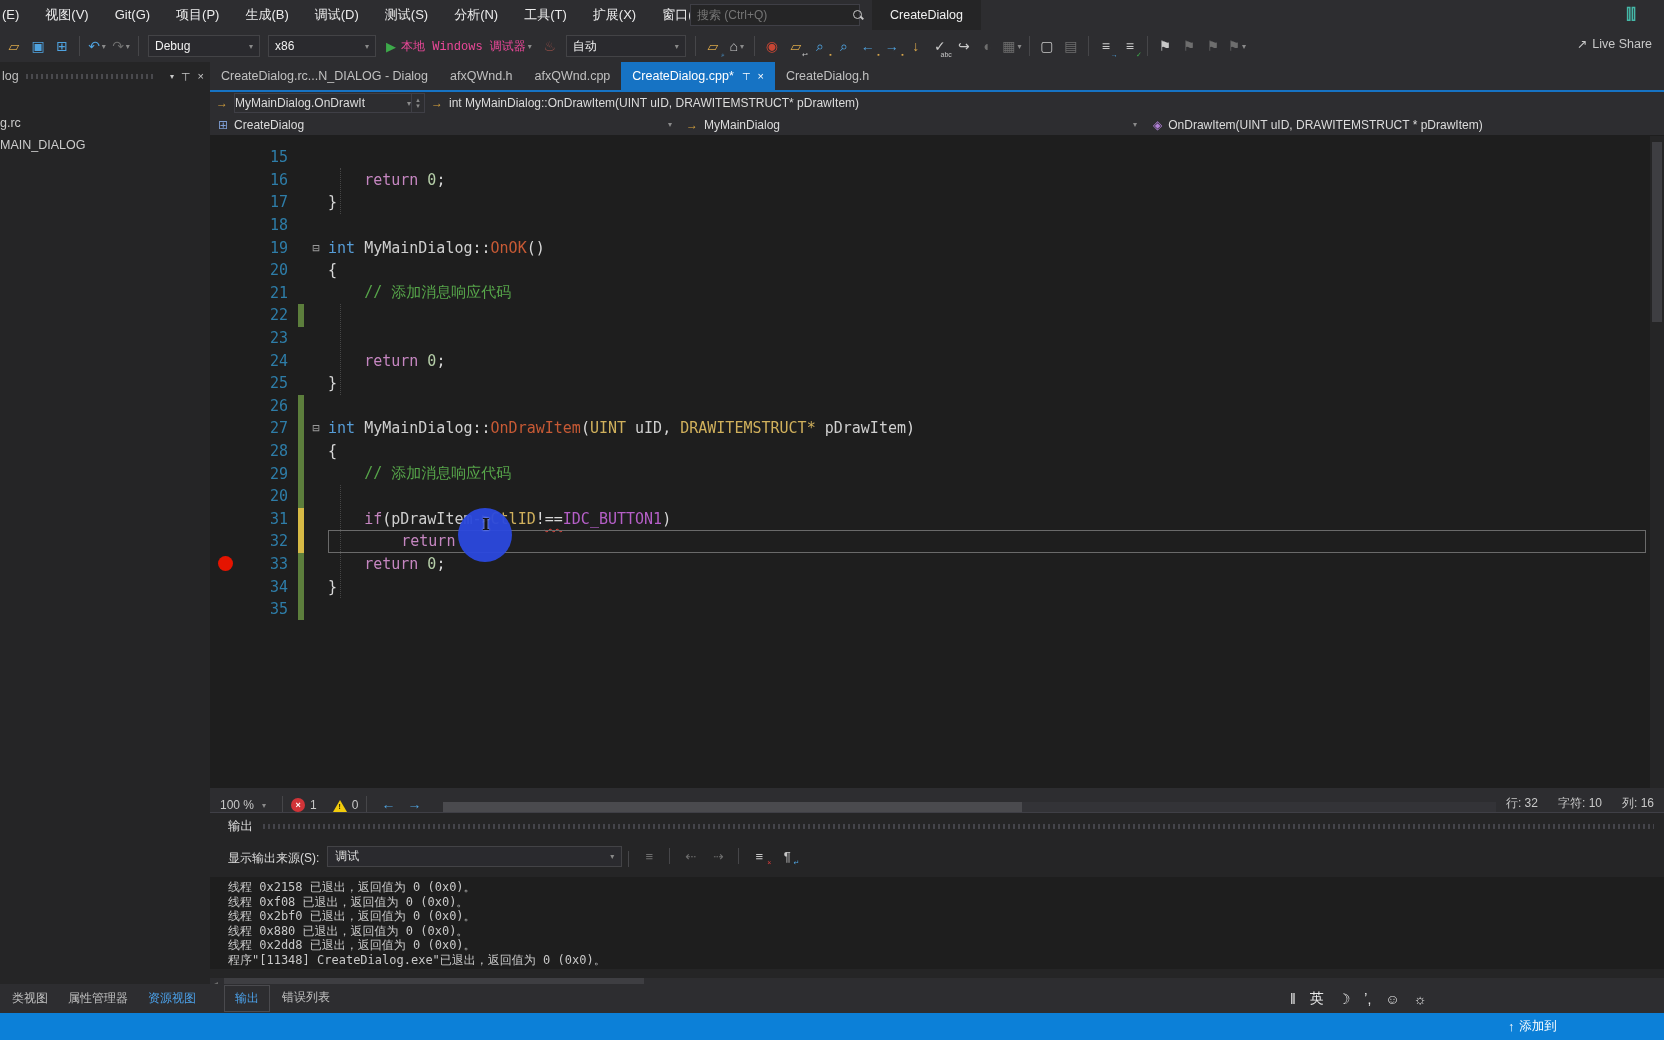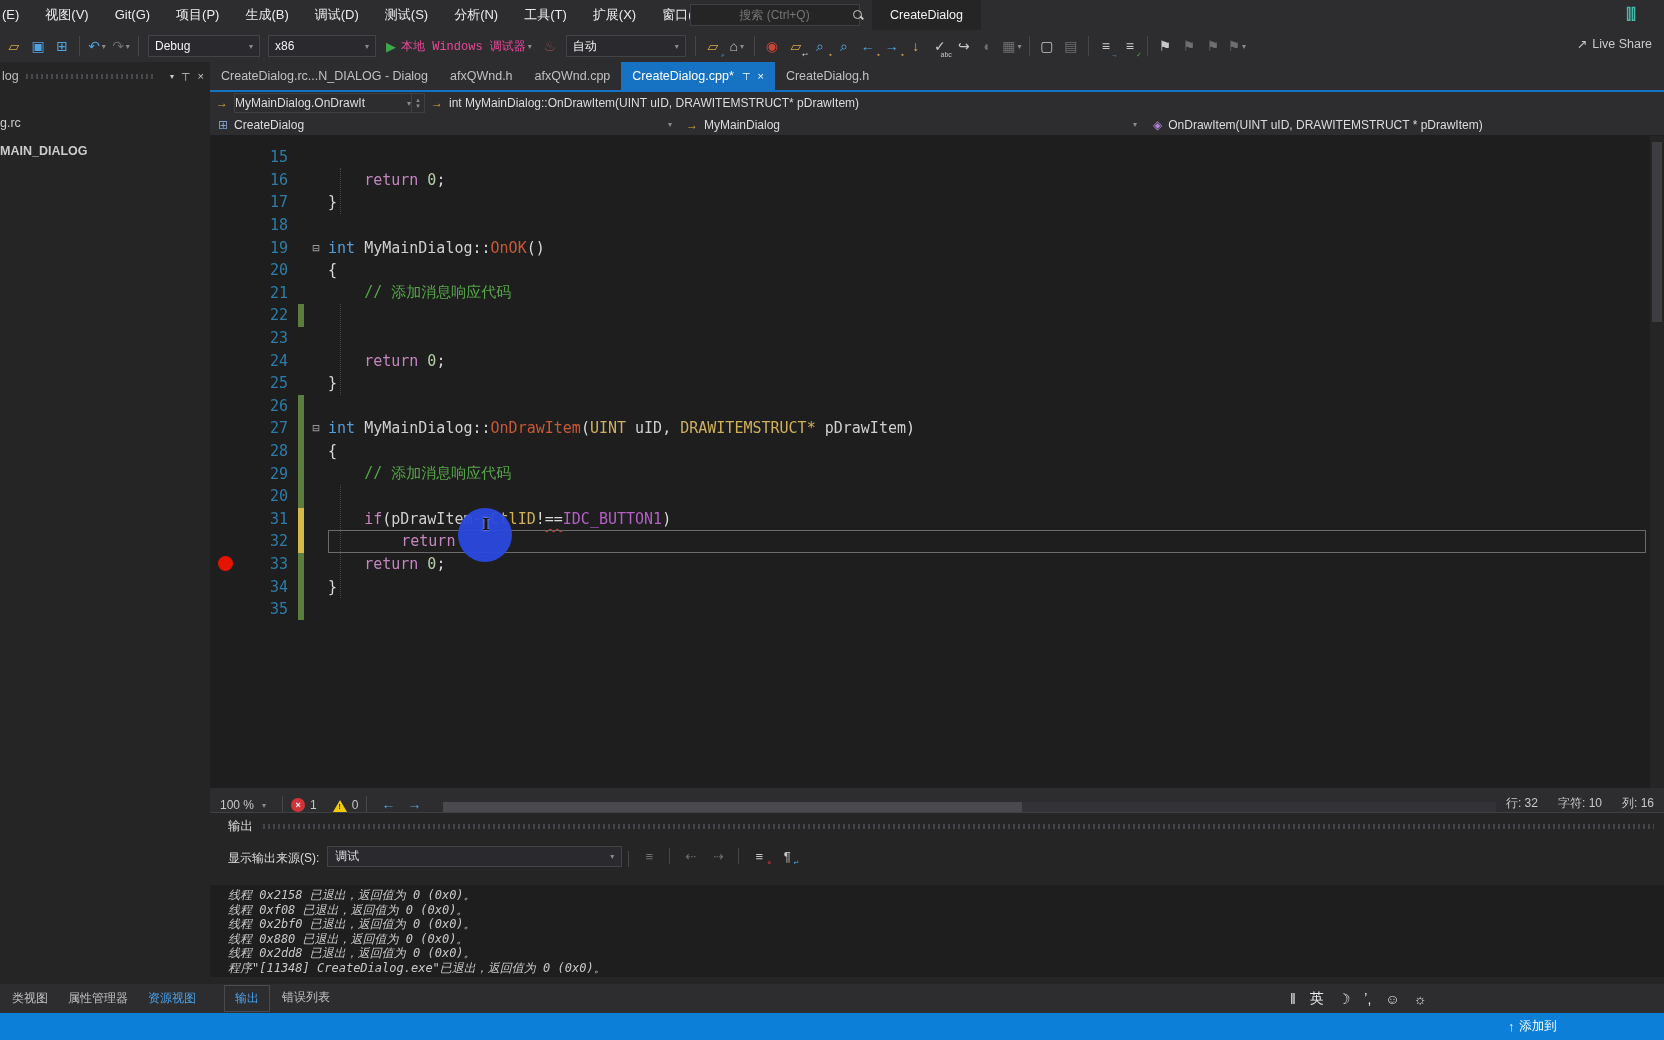--- a/index.html
+++ b/index.html
@@ -5,21 +5,21 @@
   * { margin:0; padding:0; box-sizing:border-box; }
   html,body { background:#1a1a1c; }
   body { font-family:"Liberation Sans","DejaVu Sans",sans-serif; }
   #app { position:relative; width:1664px; height:1040px; overflow:hidden; background:#2D2D30; color:#CCCCCC; }
 
   
   #menubar { position:absolute; left:0; top:0; width:1664px; height:30px; background:#2D2D30; display:flex; align-items:center; font-size:13px; color:#ECECEC; }
   .menu-item { padding:0 13px; height:30px; line-height:30px; white-space:nowrap; cursor:default; }
   .menu-item:first-child { padding-left:2px; }
   #search-box { position:absolute; left:690px; top:4px; width:170px; height:22px; background:#252526; border:1px solid #3F3F46; display:flex; align-items:center; padding:0 6px; }
-  #search-box input { flex:1; background:transparent; border:none; outline:none; color:#fde047; font-size:12px; font-family:inherit;text-align:center; }
+  #search-box input { flex:1; background:transparent; border:none; outline:none; color:#fde047; font-size:12px; font-family:inherit; }
   .mag { position:relative; width:12px; height:12px; display:inline-block; }
   .mag::before { content:""; position:absolute; left:1px; top:1px; width:7px; height:7px; border:1.5px solid #C8C8C8; border-radius:50%; }
   .mag::after  { content:""; position:absolute; left:8px; top:8px; width:4px; height:1.5px; background:#C8C8C8; transform:rotate(45deg); }
   #title-tile { position:absolute; left:872px; top:0; height:30px; padding:0 18px; background:#252526; display:flex; align-items:center; font-size:12.5px; color:#F1F1F1; }
   #account-glyph { position:absolute; left:1620px; top:5px; width:22px; height:20px; color:#45B8A8; font-size:15px; font-weight:bold; text-align:center; }
 
   
   #toolbar { position:absolute; left:0; top:30px; width:1664px; height:32px; background:#2D2D30; display:flex; align-items:center; padding-left:2px; }
   .tb-icon { position:relative; min-width:22px; height:24px; display:flex; align-items:center; justify-content:center; font-size:14px; margin:0 1px; }
   .tb-icon .sub { position:absolute; right:-1px; bottom:0px; font-size:7px; line-height:7px; }
@@ -97,21 +97,21 @@
   
   #output { position:absolute; left:210px; top:812px; width:1454px; height:172px; background:#252526; border-top:1px solid #3F3F46; }
   #out-title-row { height:26px; display:flex; align-items:center; padding:0 10px 0 18px; font-size:12.5px; color:#DCDCDC; }
   #out-title-row .grip { flex:1; height:5px; margin-left:10px; background:repeating-linear-gradient(90deg,#44444A 0 2px,transparent 2px 5px); }
   #out-toolbar { height:28px; display:flex; align-items:flex-end; padding-left:18px; font-size:12px; color:#DCDCDC; }
   #out-combo { width:295px; height:21px; background:#2A2A2E; border:1px solid #434346; display:flex; align-items:center; padding:0 7px; margin-left:8px; }
   #out-combo .val { flex:1; }
   .ot-icon { position:relative; width:24px; height:22px; display:flex; align-items:center; justify-content:center; font-size:13px; margin:0 2px; }
   .ot-icon .sub { position:absolute; right:0; bottom:1px; font-size:7px; line-height:7px; }
   .ot-div { width:1px; height:16px; background:#464649; margin:0 6px; }
-  #out-body { height:92px; background:#1E1E1E; margin-top:18px; padding:3px 0 0 18px; overflow:hidden;font-style:italic; }
+  #out-body { height:92px; background:#1E1E1E; margin-top:10px; padding:3px 0 0 18px; overflow:hidden; }
   .out-line { font-family:"DejaVu Sans Mono",monospace; font-size:12px; color:#C8C8C8; line-height:14.6px; white-space:pre; }
   #out-scroll { height:10px; margin-top:9px; background:#2D2D30; display:flex; align-items:center; }
   #out-scroll .arr { color:#6A6A6A; font-size:8px; margin-left:4px; }
   #out-scroll .thumb { height:10px; width:420px; background:#3E3E42; margin-left:6px; }
 
   
   #panel-tabs { position:absolute; left:0; top:984px; width:1664px; height:29px; background:#2D2D30; display:flex; align-items:center; font-size:12px; }
   .ptab { padding:4px 10px; color:#C0C0C0; white-space:nowrap; }
   .ptab.active { color:#4BA0E8; }
   .ptab.focused { border:1px solid #4A4A4E; }
@@ -333,21 +333,21 @@
       <span class="bc-caret">▾</span>
     </div>
     <div class="bc-seg" style="flex:1;">
       <span class="bc-icon-member">◈</span>
       <span>OnDrawItem(UINT uID, DRAWITEMSTRUCT * pDrawItem)</span>
     </div>
   </div>
 
   <div id="sidebar">
     <div class="side-item" style="top:26px;">g.rc</div>
-    <div class="side-item" style="top:54px;font-weight:bold;">MAIN_DIALOG</div>
+    <div class="side-item" style="top:48px;">MAIN_DIALOG</div>
   </div>
 
   <div id="editor">
     <div id="code-lines">
         <div class="line">
           <div class="bp-margin"></div>
           <div class="lnum">15</div>
           <div class="chbar "></div>
           <div class="fold-col"></div>
           <div class="code"></div>

